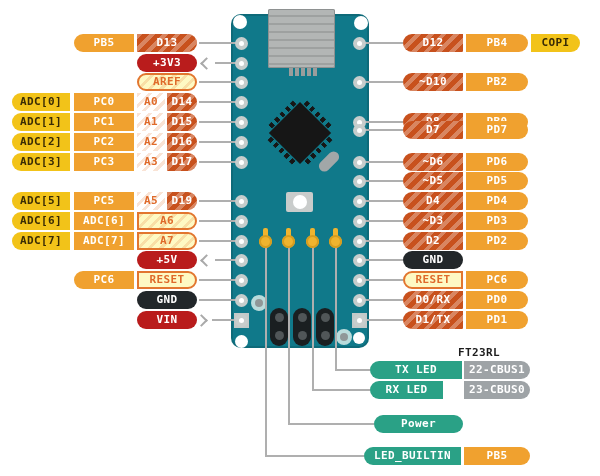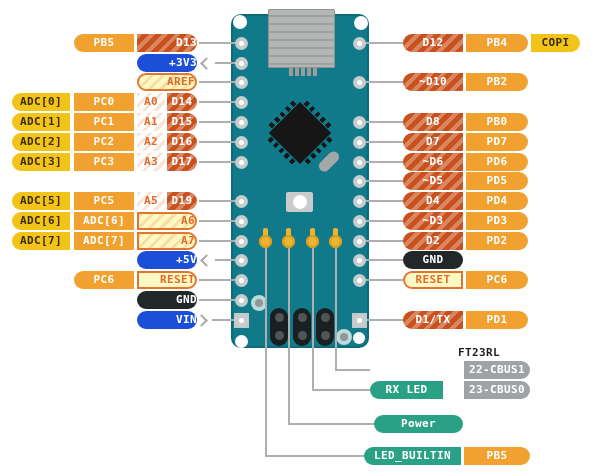--- a/index.html
+++ b/index.html
@@ -7,36 +7,36 @@
          font-family:"DejaVu Sans Mono","Liberation Mono",monospace;}
   
   .badge{position:absolute;top:0;height:18px;line-height:18px;text-align:center;
          font-size:11px;font-weight:bold;letter-spacing:.4px;box-sizing:border-box;
          white-space:nowrap;overflow:hidden;}
   .rl{border-top-left-radius:9px;border-bottom-left-radius:9px;}
   .rr{border-top-right-radius:9px;border-bottom-right-radius:9px;}
   .rb{border-radius:9px;}
   .yellow{background:#F2C319;color:#3a2c05;}
   .orange{background:#F0A12F;color:#fff;}
-  .red{background:#1d4ed8;color:#fff;}
+  .red{background:#b91c1c;color:#fff;}
   .dark{background:#22272A;color:#fff;}
   .teal{background:#2AA186;color:#fff;}
   .grayb{background:#9EA3A6;color:#fff;}
   .striped{background:#C8511D;color:#fff;position:absolute;}
   .striped::after{content:"";position:absolute;inset:0;border-radius:inherit;
          background:repeating-linear-gradient(135deg,rgba(255,255,255,.30) 0 4px,rgba(255,255,255,0) 4px 9px);}
   .outline{background:#fef9c3;border:2px solid #E2762F;color:#DF6A2A;line-height:14px;}
   .whiteseg{background:#fff;color:#DF6A2A;}
   .hatch::after{content:"";position:absolute;inset:0;border-radius:inherit;
          background:repeating-linear-gradient(135deg,rgba(226,118,47,.20) 0 3px,rgba(226,118,47,0) 3px 8px);}
   
   .row{position:absolute;left:0;width:600px;height:18px;}
   .lrow .c1{left:12px;width:58px;}
   .lrow .c2{left:74px;width:60px;}
-  .lrow .c3{left:137px;width:60px;text-align:right;}
+  .lrow .c3{left:137px;width:60px;}
   .lrow .c3a{left:137px;width:28px;}
   .lrow .c3b{left:167px;width:30px;}
   .rrow .c1{left:403px;width:60px;}
   .rrow .c2{left:466px;width:62px;}
   .rrow .c3{left:531px;width:49px;}
   
   .wire{position:absolute;background:#AFAFAF;height:2px;top:8px;}
   .wl{left:199px;width:42px;}
   .wl.sh{left:215px;width:26px;}
   .wl.vn{left:212px;width:29px;}
@@ -247,21 +247,21 @@
       <span class="pin rpin"></span>
     <span class="badge striped rl c1">~D10</span>
     <span class="badge orange rr c2">PB2</span>
   </div>
   <div class="row rrow" style="top:113px">
     <span class="wire wr"></span>
       <span class="pin rpin"></span>
     <span class="badge striped rl c1">D8</span>
     <span class="badge orange rr c2">PB0</span>
   </div>
-  <div class="row rrow" style="top:133px">
+  <div class="row rrow" style="top:121px">
     <span class="wire wr"></span>
       <span class="pin rpin"></span>
     <span class="badge striped rl c1">D7</span>
     <span class="badge orange rr c2">PD7</span>
   </div>
   <div class="row rrow" style="top:153px">
     <span class="wire wr"></span>
       <span class="pin rpin"></span>
     <span class="badge striped rl c1">~D6</span>
     <span class="badge orange rr c2">PD6</span>
@@ -294,31 +294,38 @@
     <span class="wire wr"></span>
       <span class="pin rpin"></span>
     <span class="badge dark rb c1">GND</span>
   </div>
   <div class="row rrow" style="top:271px">
     <span class="wire wr"></span>
       <span class="pin rpin"></span>
     <span class="badge outline rl c1">RESET</span>
     <span class="badge orange rr c2">PC6</span>
   </div>
+  <div class="row rrow" style="top:291px">
+    <span class="wire wr"></span>
+      <span class="pin rpin"></span>
+    <span class="badge striped rl c1">D0/RX</span>
+    <span class="badge orange rr c2">PD0</span>
+  </div>
   <div class="row rrow" style="top:311px">
     <span class="wire wr"></span>
     <span class="sqpad" style="left:352px"></span>
       <span class="pin rpin"></span>
     <span class="badge striped rl c1">D1/TX</span>
     <span class="badge orange rr c2">PD1</span>
   </div>
 
   <div class="chiplabel">FT23RL</div>
 
   <div class="row" style="top:361px">
+    <span class="badge teal rl" style="left:370px;width:92px">TX LED</span>
     <span class="badge grayb rr" style="left:464px;width:66px">22-CBUS1</span>
   </div>
   <div class="row" style="top:381px">
     <span class="badge teal rl" style="left:370px;width:73px">RX LED</span>
     <span class="badge grayb rr" style="left:464px;width:66px">23-CBUS0</span>
   </div>
   <div class="row" style="top:415px">
     <span class="badge teal rb" style="left:374px;width:89px">Power</span>
   </div>
   <div class="row" style="top:447px">

